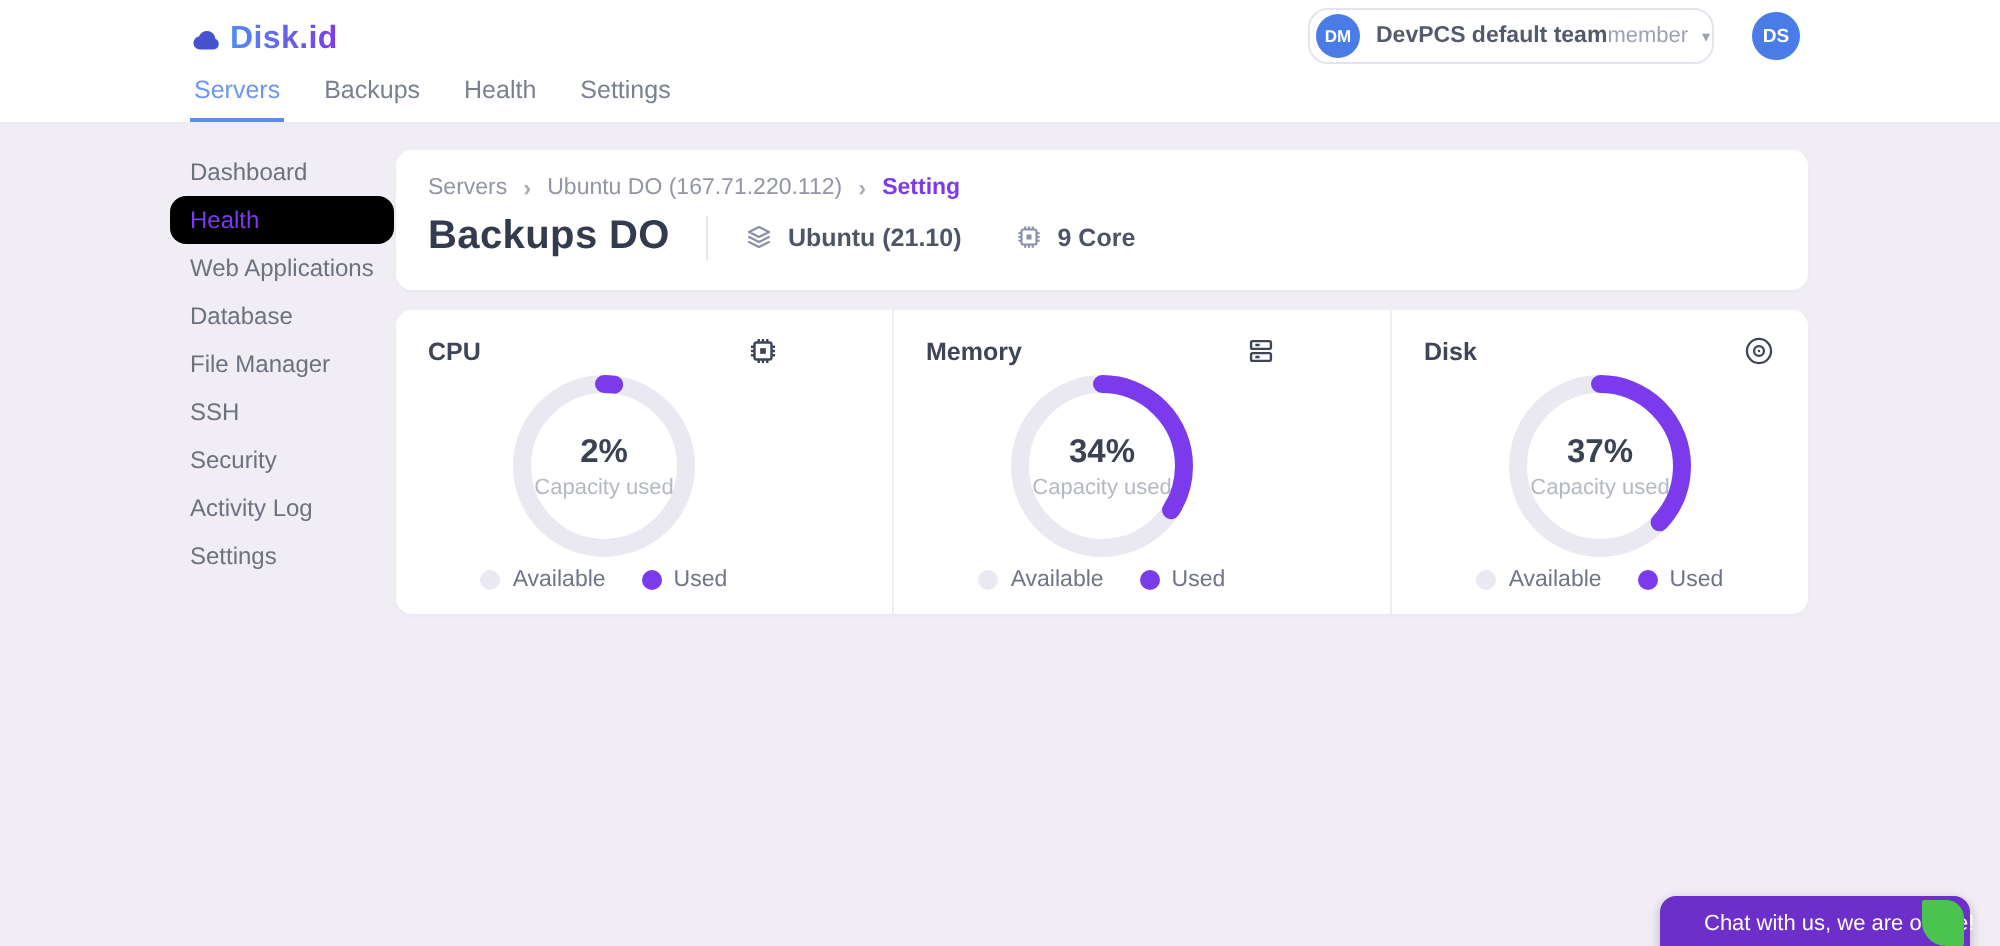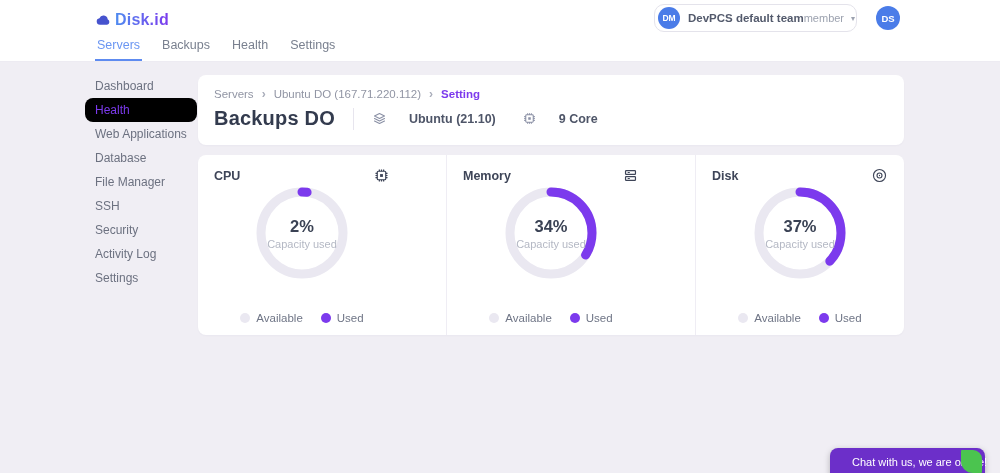--- a/index.html
+++ b/index.html
@@ -62,25 +62,25 @@
   }
   .card-info { height:70px; padding:13px 16px 0 16px; margin-bottom:10px; }
   .breadcrumb { display:flex; align-items:center; gap:8px; font-size:11.5px; color:#9195A4; }
   .crumb { cursor:pointer; }
   .crumb-sep { font-size:12px; color:#A9ADBA; font-weight:700; line-height:1; }
   .crumb.current { color:#7C3AED; font-weight:600; }
   .title-row { display:flex; align-items:center; margin-top:7px; }
   .server-title { font-size:20px; font-weight:700; color:#333B4E; letter-spacing:.2px; }
   .title-divider { width:1px; height:22px; background:#E7E5EE; margin:0 18px; }
   .meta { display:flex; align-items:center; gap:26px; }
-  .meta-item { display:flex; align-items:center; gap:22px; font-size:12.5px; font-weight:600; color:#4E5568; }
+  .meta-item { display:flex; align-items:center; gap:7px; font-size:12.5px; font-weight:600; color:#4E5568; }
   .meta-item svg { width:15px; height:15px; color:#8A90A5; }
 
   
-  .card-gauges { height:180px; display:flex;gap:40px; }
+  .card-gauges { height:152px; display:flex;gap:40px; }
   .gauge-col { flex:1; position:relative; padding:12px 16px; }
   .gauge-col + .gauge-col { border-left:1px solid #EFEDF4; }
   .gauge-head { display:flex; align-items:center; justify-content:space-between; }
   .gauge-title { font-size:12.5px; font-weight:700; color:#3E4558; }
   .gauge-head svg { width:17px; height:17px; color:#3E4558; }
   .donut-wrap { width:92px; height:92px; margin:3px auto 0; position:relative; }
   .donut-center {
     position:absolute; inset:0; display:flex; flex-direction:column;
     align-items:center; justify-content:center; gap:2px;
   }

